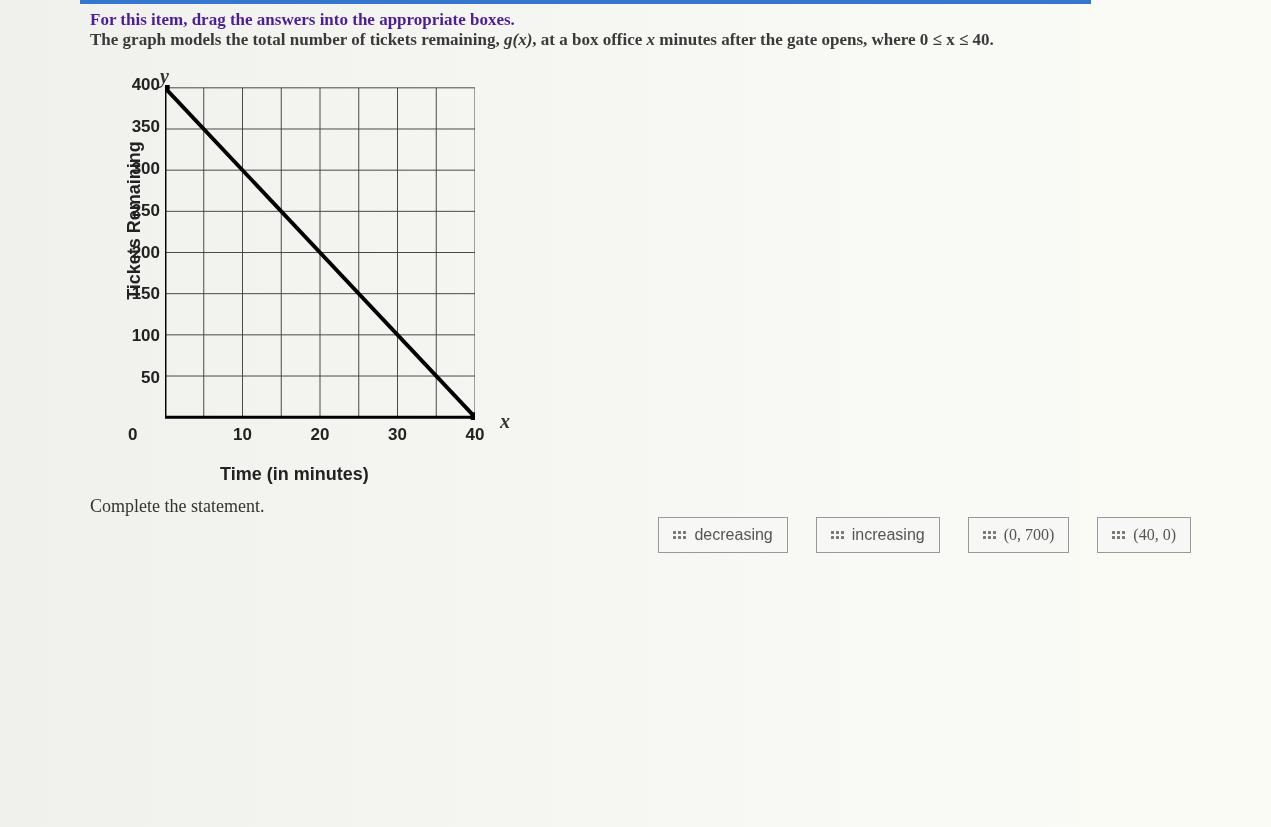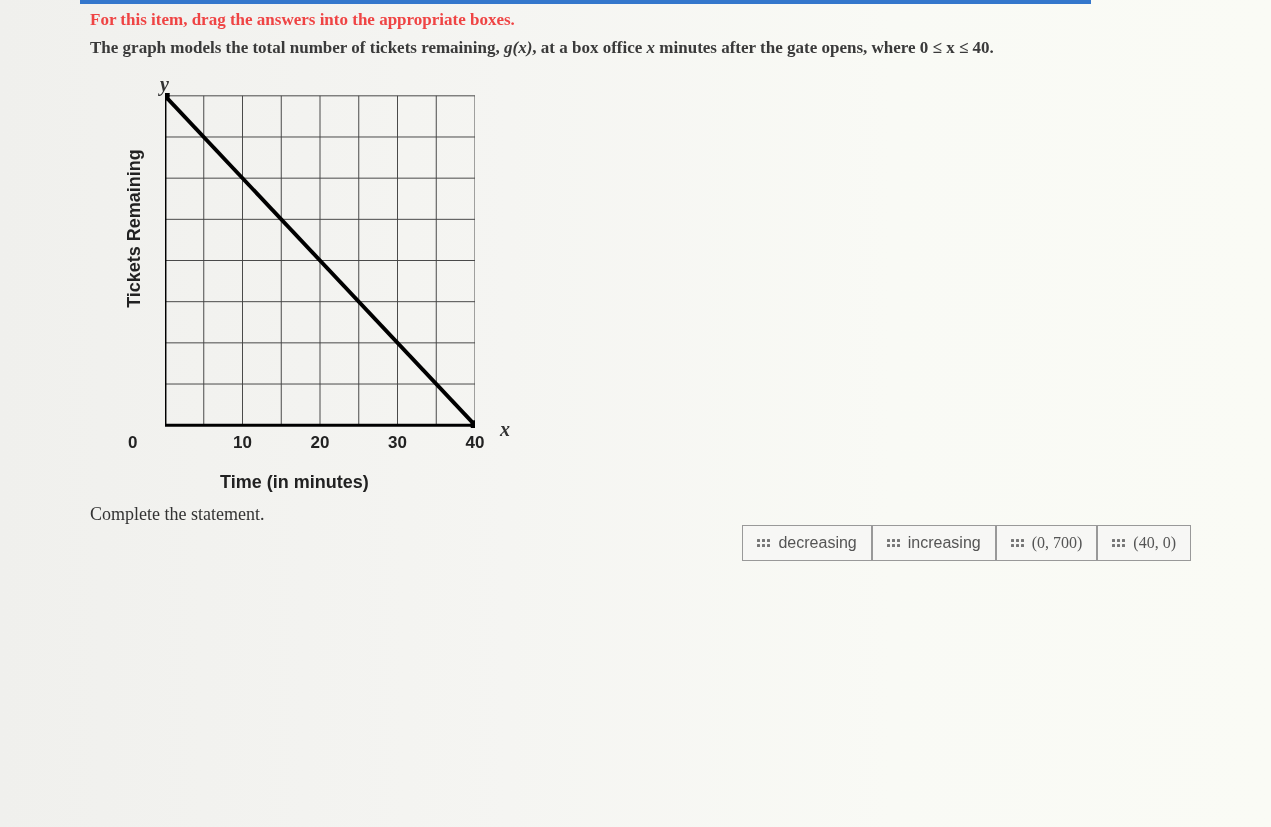--- a/index.html
+++ b/index.html
@@ -18,22 +18,21 @@
       right: 180px;
       height: 4px;
       background: #3477cc;
     }
     .content {
       padding: 10px 40px 0 90px;
     }
     .instruction {
       font-size: 17px;
       font-weight: bold;
-      color: #ef4444;
-      margin-bottom: 8px;
+      color: #4c1d95;
     }
     .prompt {
       font-size: 17px;
       font-weight: bold;
       color: #3a3a3a;
       margin-bottom: 20px;
     }
     .math-var { font-style: italic; font-family: Liberation Serif, serif; }
     .chart-area {
       position: relative;
@@ -151,21 +150,21 @@
       border: 1.5px dashed #bbb;
       min-width: 150px;
       height: 32px;
       margin: 0 6px;
       vertical-align: middle;
       background: rgba(255,255,255,0.3);
     }
     .options-row {
       display: flex;
       justify-content: flex-end;
-      gap: 0;
+      gap: 28px;
       padding-right: 40px;
     }
     .draggable {
       display: flex;
       align-items: center;
       gap: 8px;
       border: 1px solid #999;
       background: #f7f7f5;
       padding: 8px 14px;
       font-family: Arial, sans-serif;
@@ -194,20 +193,30 @@
   <p class="prompt">
     <span>The graph models the total number of tickets remaining, </span><span class="math-var"><span>g(</span><span>x</span><span>)</span></span><span>, at a box office </span><span class="math-var">x</span><span> minutes after the gate opens, where </span><span class="math">0 ≤ x ≤ 40</span><span>.</span>
   </p>
 
   <div class="chart-area">
     <div class="y-axis-label">Tickets Remaining</div>
     <div class="x-axis-label">Time (in minutes)</div>
     <div class="y-axis-title">y</div>
     <div class="x-axis-title">x</div>
 
+    <div class="y-ticks">
+      <div class="y-tick" style="top:0%">400</div>
+      <div class="y-tick" style="top:12.5%">350</div>
+      <div class="y-tick" style="top:25%">300</div>
+      <div class="y-tick" style="top:37.5%">250</div>
+      <div class="y-tick" style="top:50%">200</div>
+      <div class="y-tick" style="top:62.5%">150</div>
+      <div class="y-tick" style="top:75%">100</div>
+      <div class="y-tick" style="top:87.5%">50</div>
+    </div>
     <div class="origin-tick">0</div>
     <div class="x-ticks">
       <div class="x-tick" style="left:25%">10</div>
       <div class="x-tick" style="left:50%">20</div>
       <div class="x-tick" style="left:75%">30</div>
       <div class="x-tick" style="left:100%">40</div>
     </div>
 
     <div class="plot">
       <svg viewBox="0 0 320 340">

